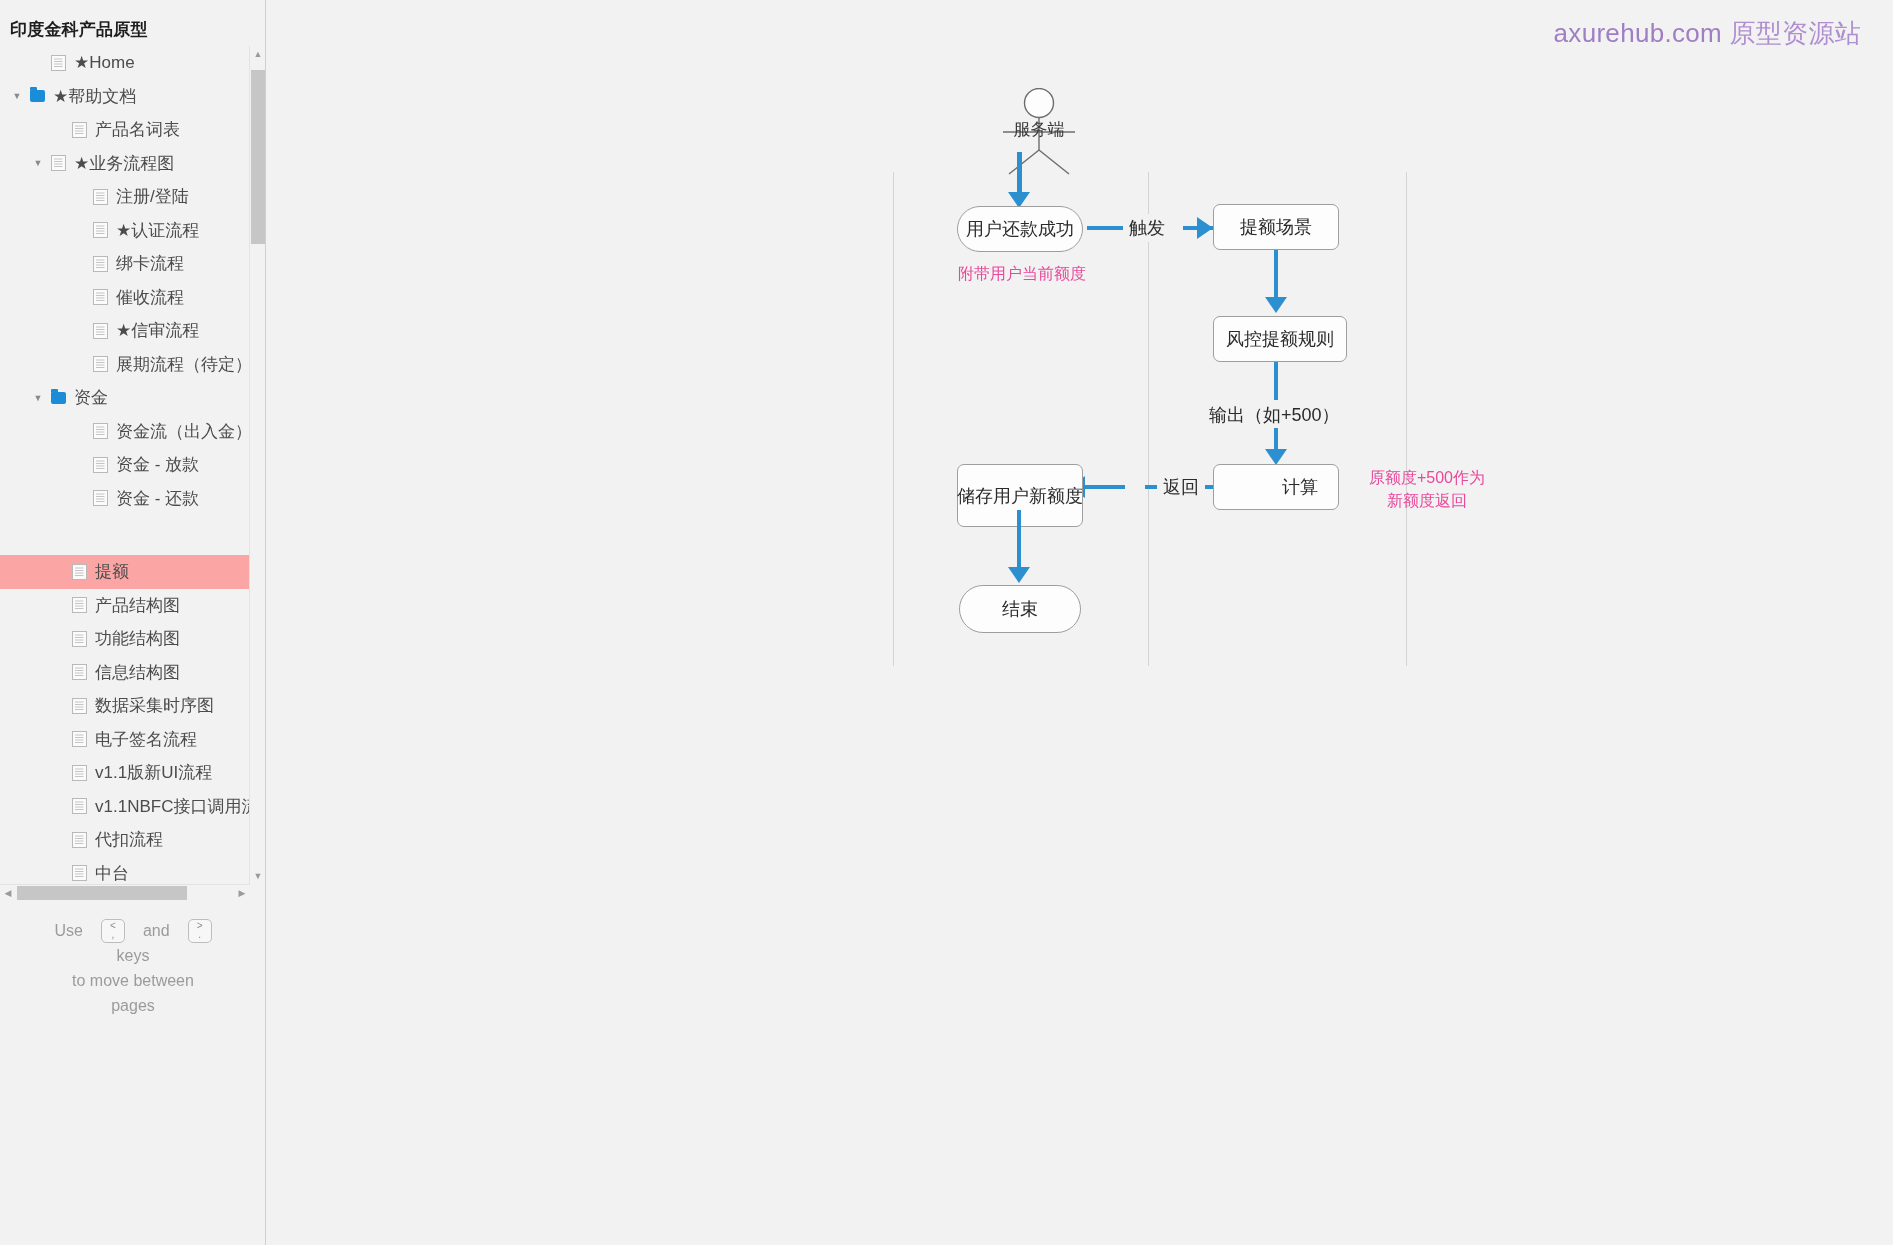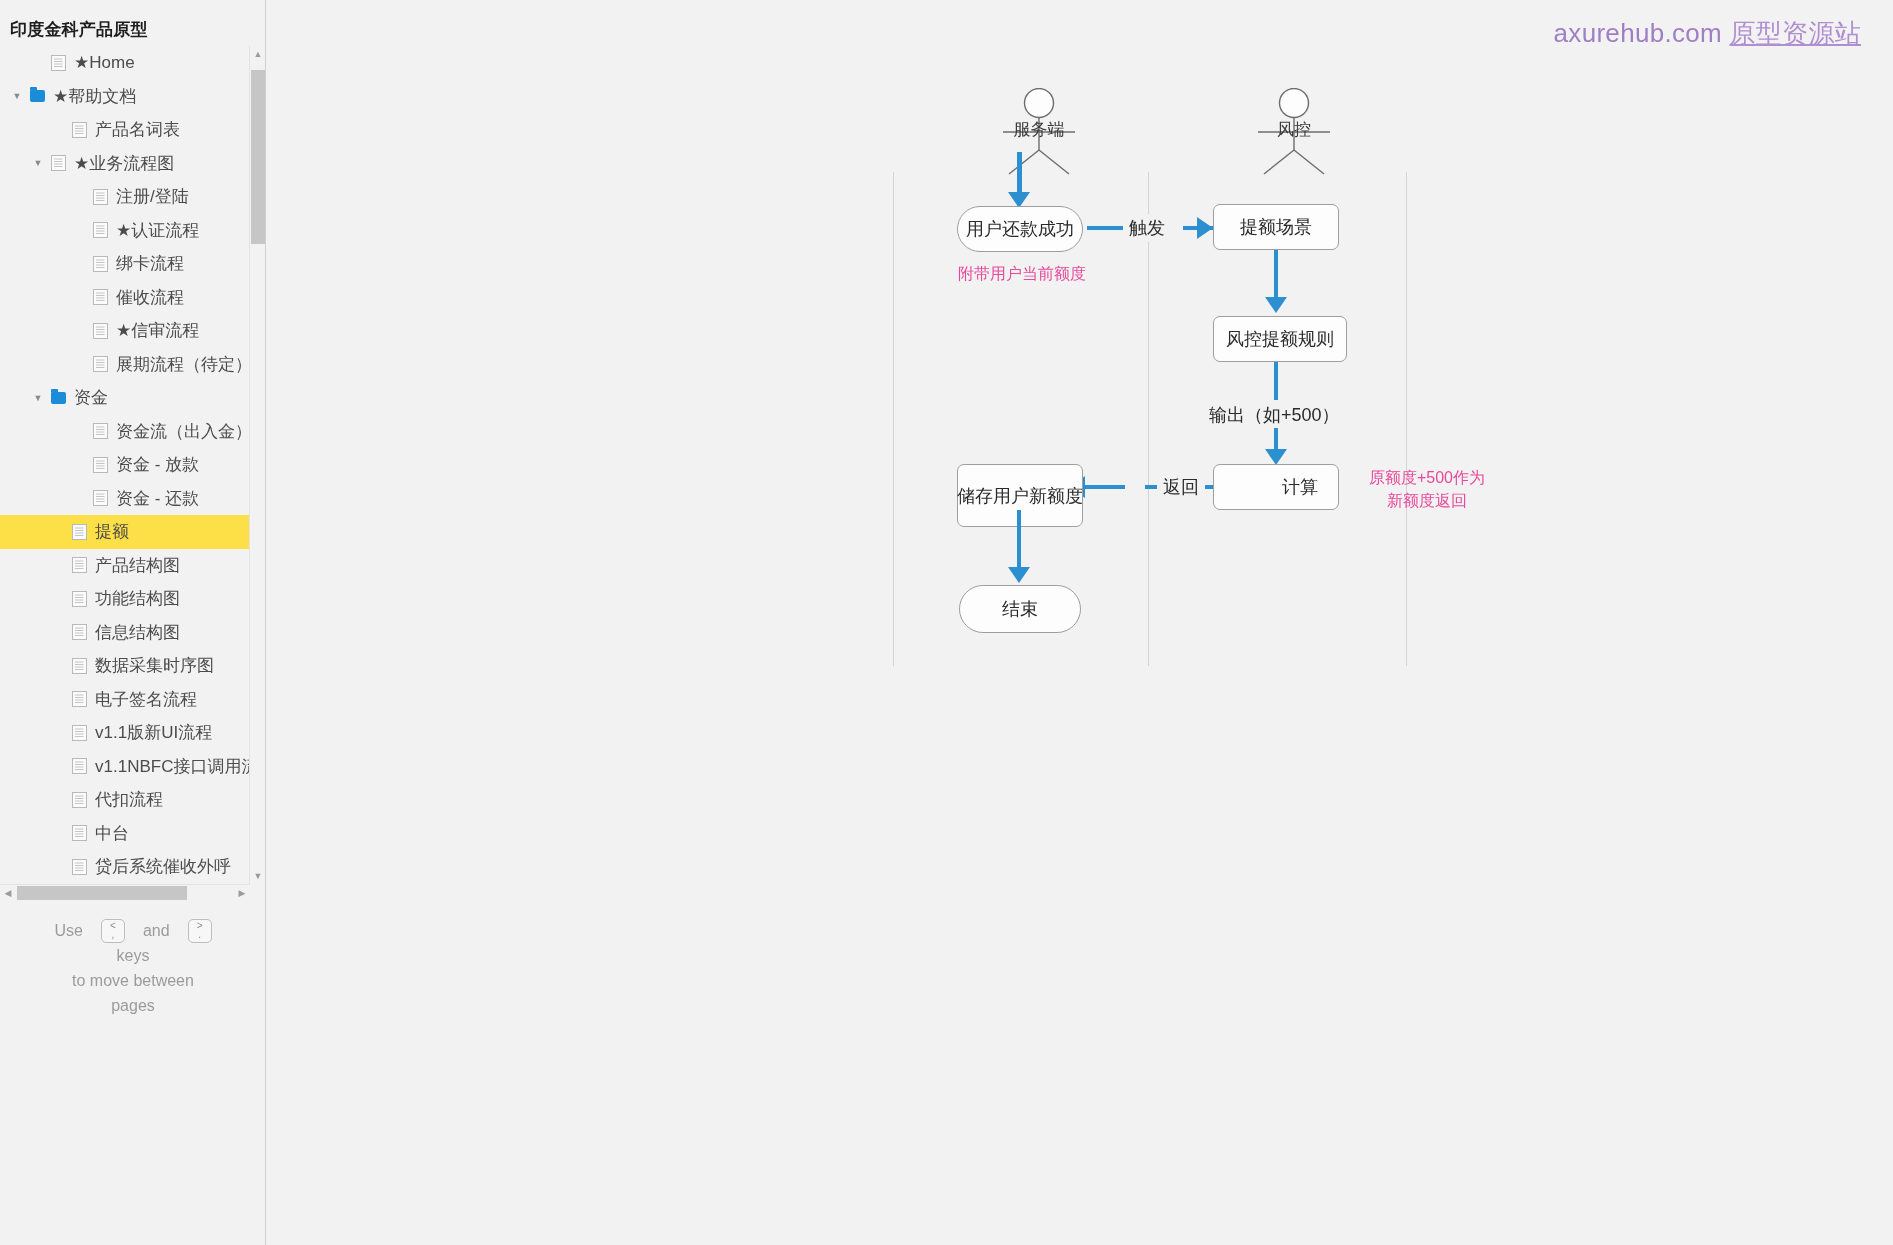--- a/index.html
+++ b/index.html
@@ -33,21 +33,21 @@
     width: 266px; height: 838px;
     overflow: hidden;
   }
   .tree-item {
     position: relative;
     height: 33.5px;
     display: flex; align-items: center;
     white-space: nowrap;
     cursor: default;
   }
-  .tree-item.selected { background: #fde047; }
+  .tree-item.selected { background: #fca5a5; margin-top: 40px; }
   .tree-label {
     font-size: 17px; color: #4c4c4c;
     line-height: 1;
   }
   .caret {
     width: 18px; flex: 0 0 18px;
     display: flex; align-items: center; justify-content: center;
     color: #8a8a8a; font-size: 9px;
   }
   .caret.empty { color: transparent; }
@@ -124,21 +124,21 @@
   .keycap .k-bot { font-size: 10px; }
 
   
   #canvas { position: absolute; left: 267px; top: 0; width: 1626px; height: 1245px; }
 
   #watermark {
     position: absolute; right: 32px; top: 16px;
     font-size: 26px; color: #9f7ec4; letter-spacing: .3px;
     white-space: nowrap;
   }
-  #watermark .wm-cn { color: #b08fd0; text-decoration: underline; }
+  #watermark .wm-cn { color: #b08fd0; }
 
   
   .lane-div { position: absolute; width: 1px; background: #d4d4d4; }
 
   
   .actor { position: absolute; }
   .actor svg { display: block; }
   .actor-label {
     position: absolute; left: 50%; transform: translateX(-50%);
     top: 30px;
@@ -575,30 +575,20 @@
       <svg width="108" height="90" viewBox="0 0 108 90">
         <circle cx="54" cy="15" r="14.5" fill="#fdfdfd" stroke="#6d6d6d" stroke-width="1.4"></circle>
         <line x1="54" y1="29.5" x2="54" y2="62" stroke="#6d6d6d" stroke-width="1.4"></line>
         <line x1="18" y1="44" x2="90" y2="44" stroke="#6d6d6d" stroke-width="1.4"></line>
         <line x1="54" y1="62" x2="24" y2="86" stroke="#6d6d6d" stroke-width="1.4"></line>
         <line x1="54" y1="62" x2="84" y2="86" stroke="#6d6d6d" stroke-width="1.4"></line>
       </svg>
       <div class="actor-label">服务端</div>
     </div>
 
-    <div class="actor" style="left:973px; top:88px; width:108px; height:90px;">
-      <svg width="108" height="90" viewBox="0 0 108 90">
-        <circle cx="54" cy="15" r="14.5" fill="#fdfdfd" stroke="#6d6d6d" stroke-width="1.4"></circle>
-        <line x1="54" y1="29.5" x2="54" y2="62" stroke="#6d6d6d" stroke-width="1.4"></line>
-        <line x1="18" y1="44" x2="90" y2="44" stroke="#6d6d6d" stroke-width="1.4"></line>
-        <line x1="54" y1="62" x2="24" y2="86" stroke="#6d6d6d" stroke-width="1.4"></line>
-        <line x1="54" y1="62" x2="84" y2="86" stroke="#6d6d6d" stroke-width="1.4"></line>
-      </svg>
-      <div class="actor-label">风控</div>
-    </div>
 
     <div class="edge-line" style="left:750px; top:152px; width:5px; height:44px;"></div>
     <div class="arrow-head arrow-down" style="left:741px; top:192px;"></div>
 
     <div class="node pill" style="left:690px; top:206px; width:126px; height:46px;">
       <span>用户还款成功</span>
     </div>
 
     <div class="note" style="left:691px; top:262px;">附带用户当前额度</div>
 

